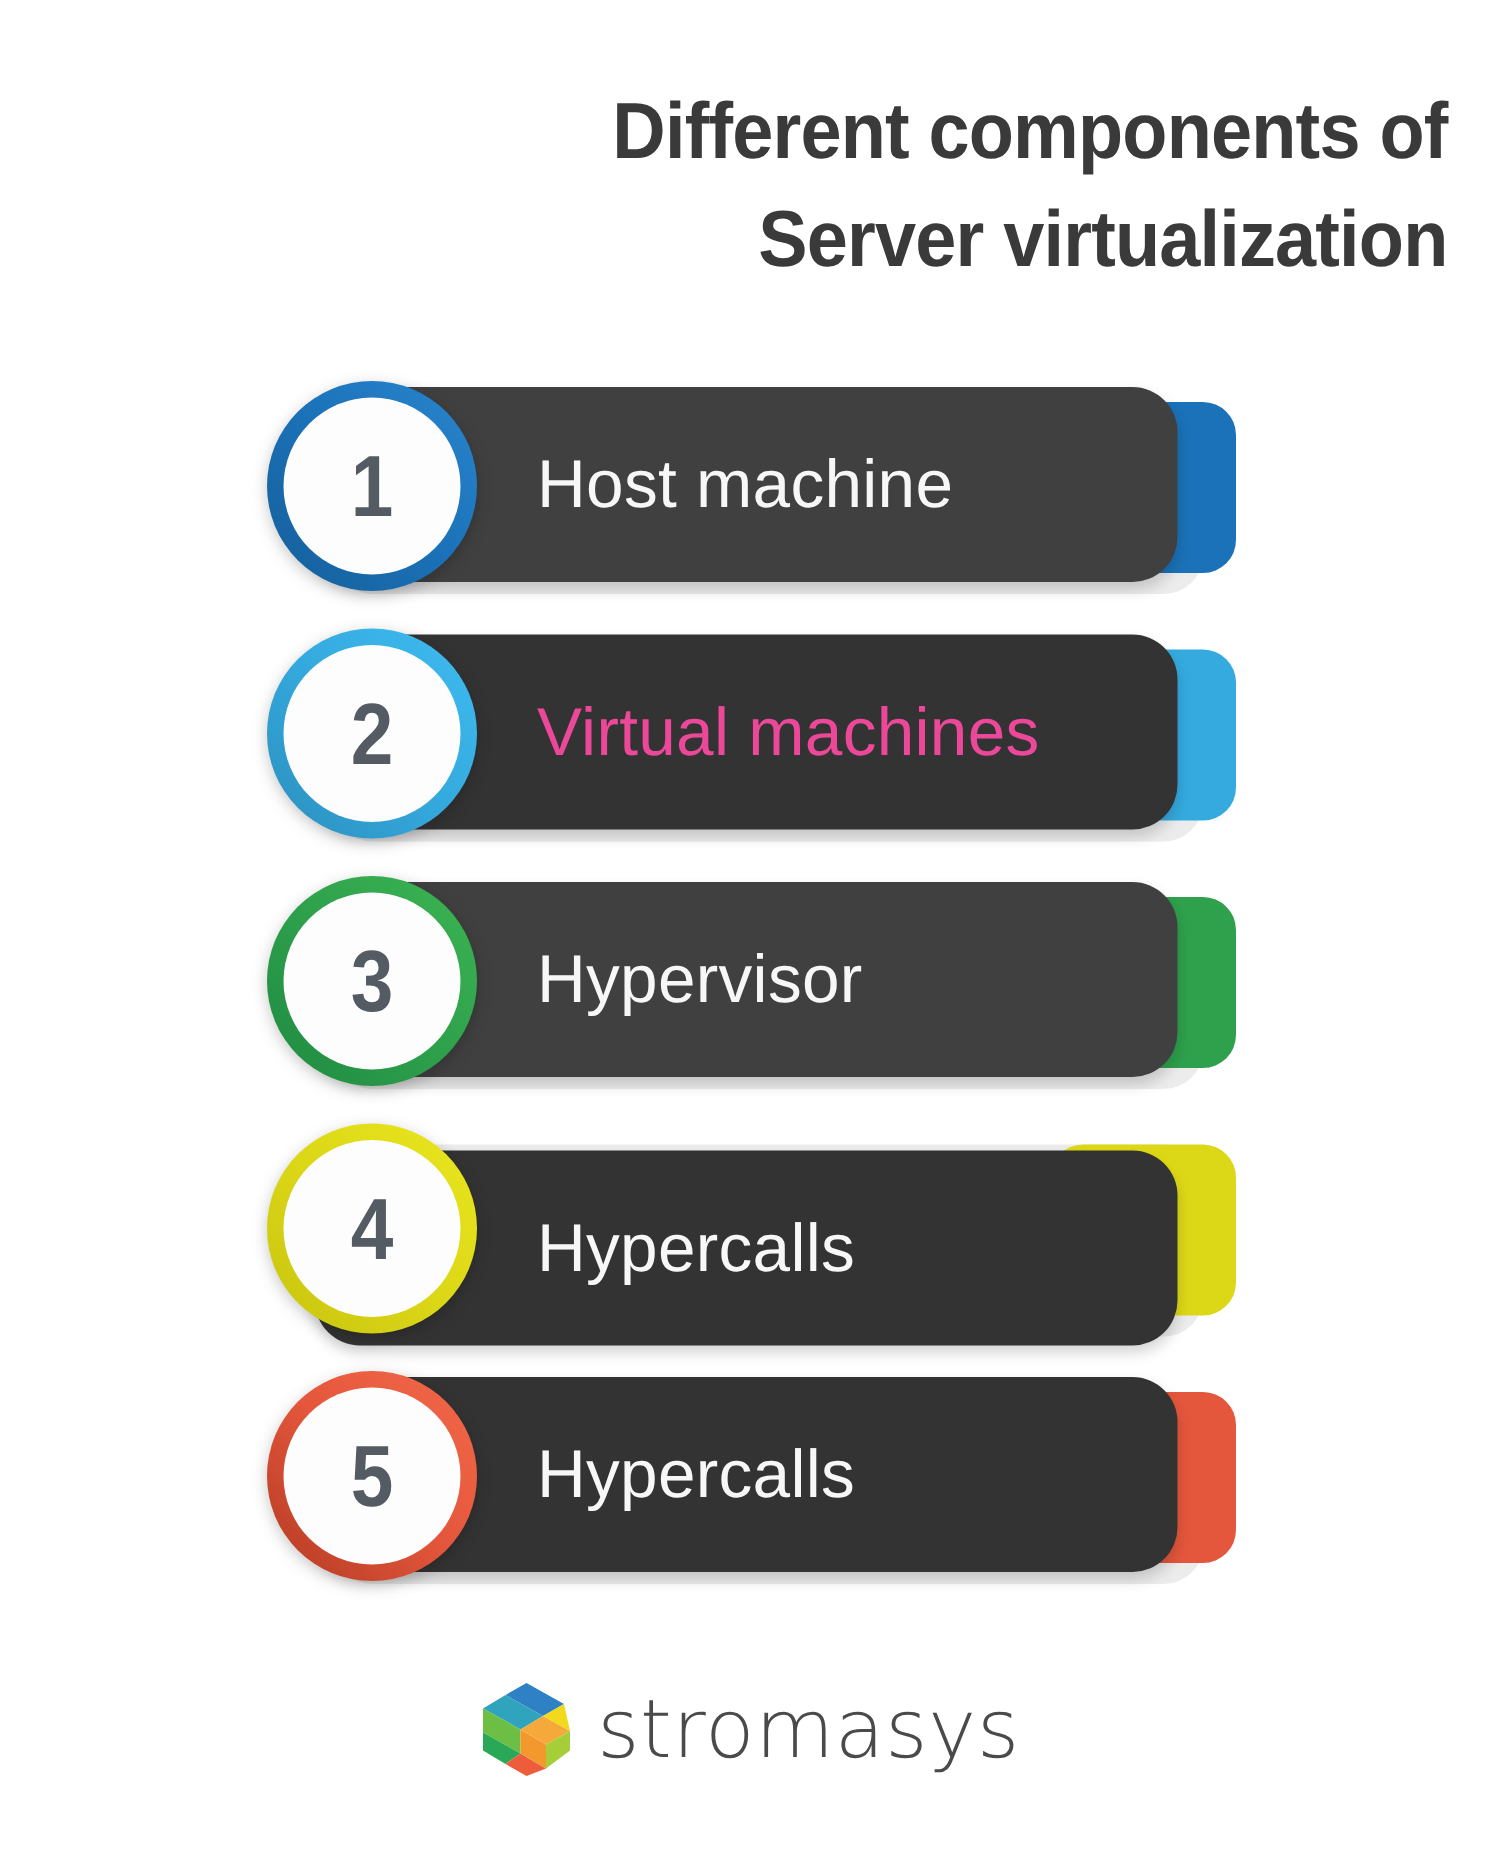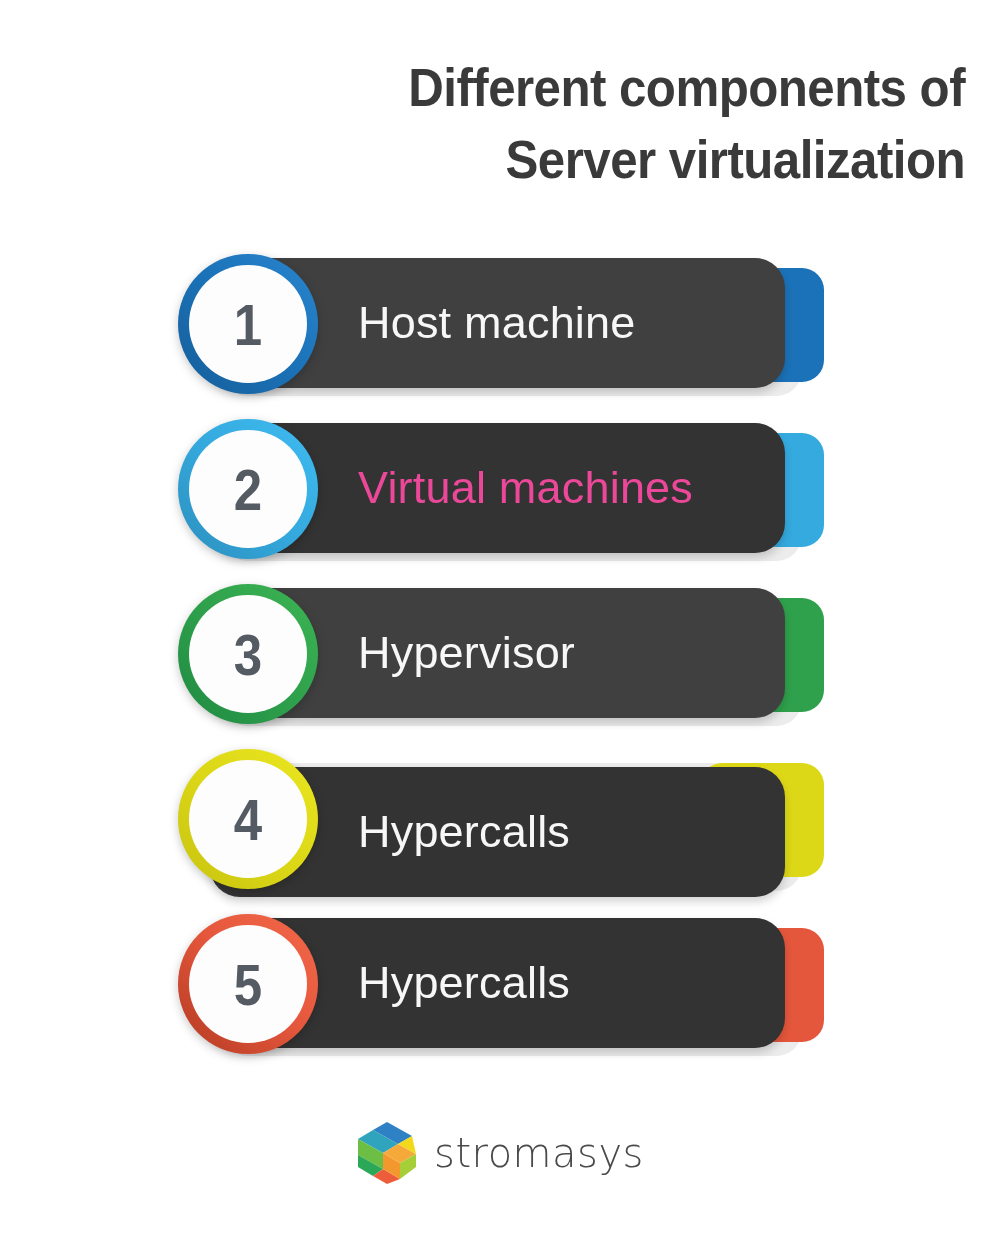--- a/index.html
+++ b/index.html
@@ -130,21 +130,21 @@
     left: 0;
     top: 1120px;
     width: 1000px;
     display: flex;
     align-items: center;
     justify-content: center;
     gap: 16px;
   }
   #logo-mark { display: block; }
   #logo-text {
-    font-size: 40px;
+    font-size: 54px;
     font-weight: 300;
     color: #4a4a4a;
     letter-spacing: 0.5px;
     line-height: 1;
     font-family: "DejaVu Sans", "Liberation Sans", sans-serif;
   }
 </style>
 </head>
 <body style="background: rgb(255, 255, 255);">
 

